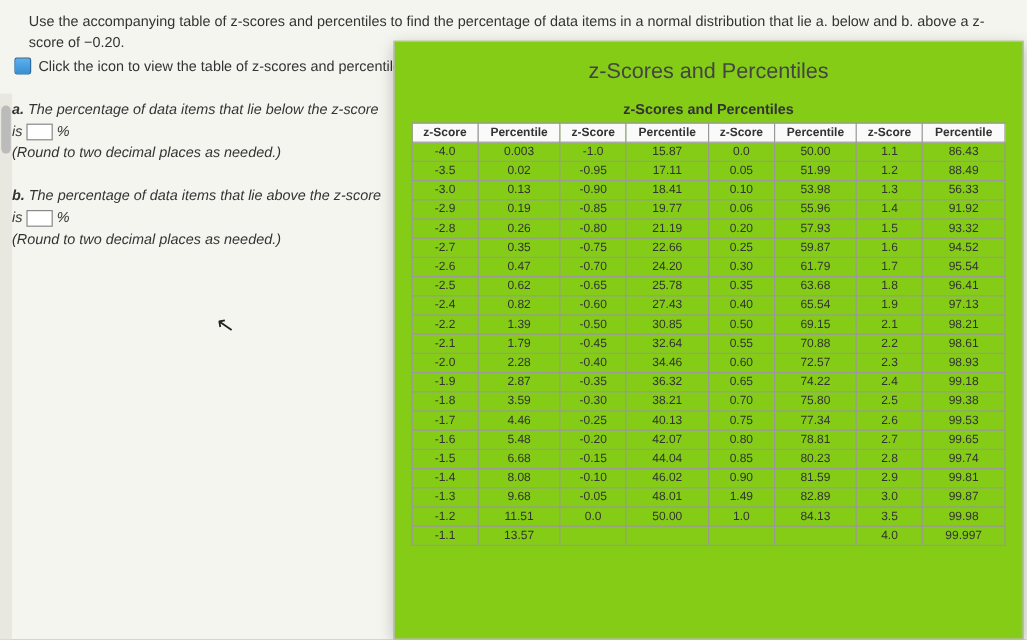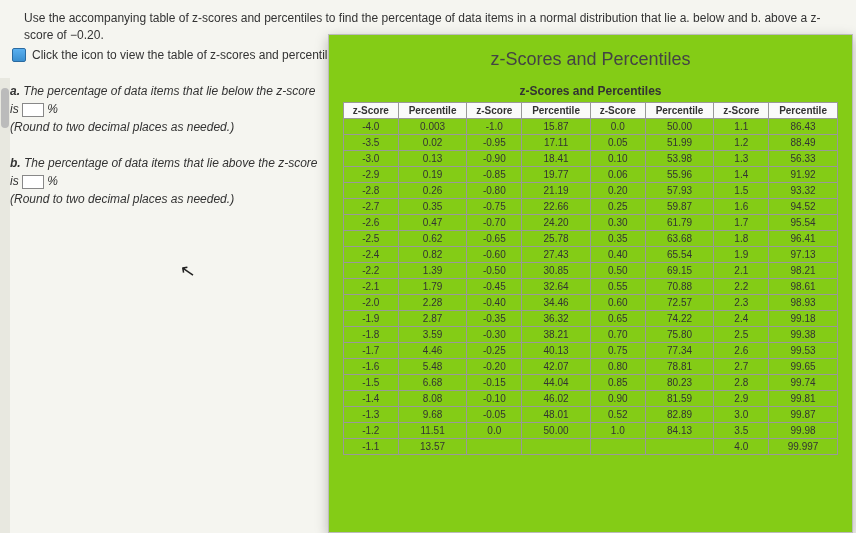--- a/index.html
+++ b/index.html
@@ -333,21 +333,21 @@
             <td>0.90</td>
             <td>81.59</td>
             <td>2.9</td>
             <td>99.81</td>
           </tr>
           <tr>
             <td>-1.3</td>
             <td>9.68</td>
             <td>-0.05</td>
             <td>48.01</td>
-            <td>0.52</td>
+            <td>1.49</td>
             <td>82.89</td>
             <td>3.0</td>
             <td>99.87</td>
           </tr>
           <tr>
             <td>-1.2</td>
             <td>11.51</td>
             <td>0.0</td>
             <td>50.00</td>
             <td>1.0</td>

